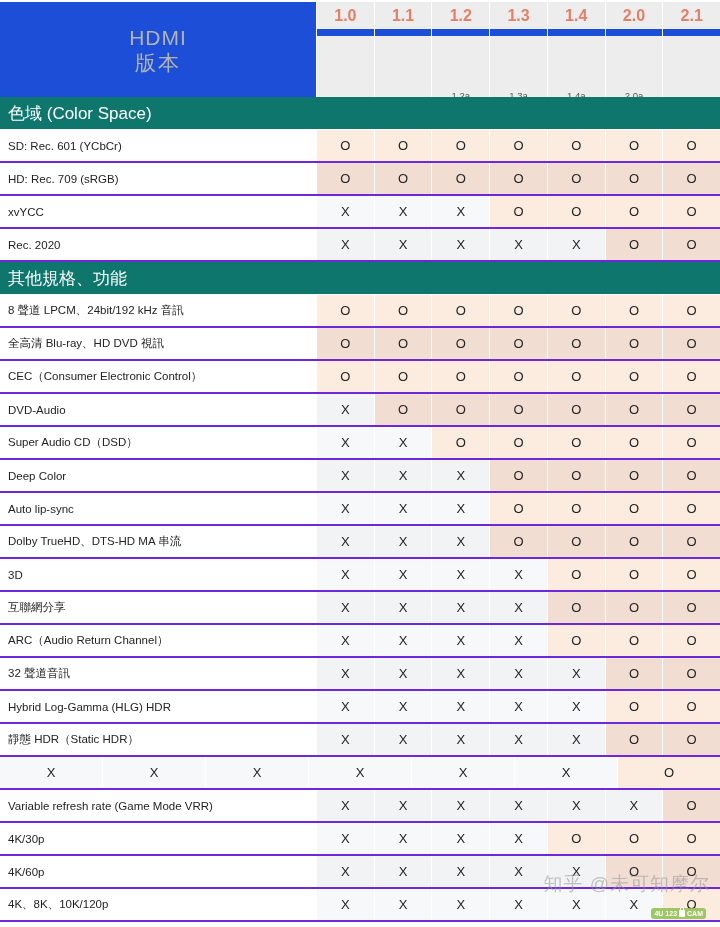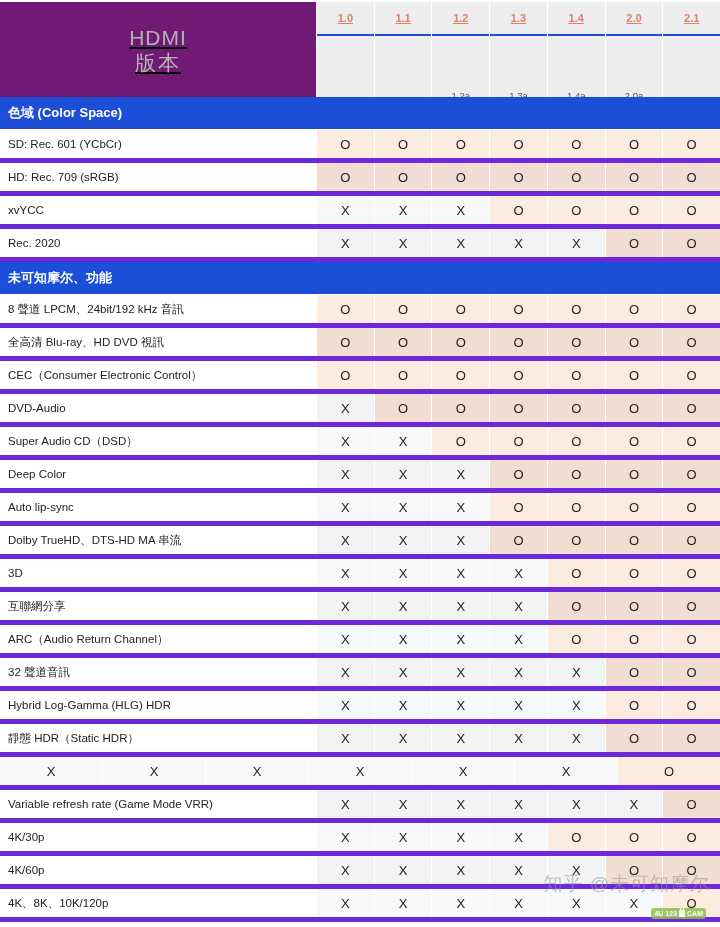--- a/index.html
+++ b/index.html
@@ -22,28 +22,27 @@
     display:flex;
     height:97px;
     flex:0 0 97px;
     background:#ededed;
     border-top:2px solid #ffffff;
     box-sizing:border-box;
   }
   .title-cell{
     width:317px;
     flex:0 0 317px;
-    background:#701a75;
+    background:#1d4ed8;
     display:flex;
     flex-direction:column;
     align-items:center;
     justify-content:center;
     border-right:1px solid #ffffff;
     box-sizing:border-box;
-    text-decoration:underline;
   }
   .title-line{
     color:#b4b4b4;
     font-size:21px;
     line-height:25px;
     letter-spacing:1px;
     font-weight:300;
     text-align:center;
   }
   .title-line.cn{font-size:21px;letter-spacing:2px;}
@@ -60,25 +59,24 @@
     border-right:1px solid #ffffff;
     box-sizing:border-box;
     background:#ededed;
   }
   .ver-col:last-child{border-right:none;}
   .ver-num{
     height:34px;
     flex:0 0 34px;
     display:flex;align-items:center;justify-content:center;
     color:#e2806a;
-    font-size:11px;
+    font-size:16px;
     font-weight:600;
-    border-bottom:2px solid #1d4ed8;
-    box-sizing:border-box;
-    text-decoration:underline;
+    border-bottom:7px solid #1d4ed8;
+    box-sizing:border-box;
   }
   .ver-sub{
     flex:1 1 auto;
     display:flex;
     flex-direction:column;
     align-items:center;
     justify-content:flex-start;
     padding-top:6px;
     box-sizing:border-box;
   }
@@ -88,38 +86,38 @@
     line-height:11.5px;
     color:#555555;
     text-align:center;
     margin-top:48px;
   }
 
   
   .section-row{
     height:33px;
     flex:0 0 33px;
-    background:#1d4ed8;
+    background:#0f766e;
     display:flex;
     align-items:center;
     padding-left:8px;
     color:#ffffff;
-    font-size:13px;
-    font-weight:700;
+    font-size:17px;
+    font-weight:400;
     box-sizing:border-box;
     border-bottom:1px solid #ffffff;
   }
 
   
   .drow{
     height:33px;
     flex:0 0 33px;
     display:flex;
     box-sizing:border-box;
-    border-bottom:5px solid #6d28d9;
+    border-bottom:2px solid #6d28d9;
   }
   .lbl{
     width:317px;
     flex:0 0 317px;
     display:flex;
     align-items:center;
     padding-left:8px;
     font-size:11.5px;
     color:#232323;
     background:#ffffff;
@@ -297,21 +295,21 @@
         <div class="cells">
           <div class="cell no alt">X</div>
           <div class="cell no alt">X</div>
           <div class="cell no alt">X</div>
           <div class="cell no alt">X</div>
           <div class="cell no alt">X</div>
           <div class="cell yes alt">O</div>
           <div class="cell yes alt">O</div>
         </div>
       </div>
-      <div class="section-row">未可知摩尔、功能</div>
+      <div class="section-row">其他規格、功能</div>
       <div class="drow">
         <div class="lbl">8 聲道 LPCM、24bit/192 kHz 音訊</div>
         <div class="cells">
           <div class="cell yes">O</div>
           <div class="cell yes">O</div>
           <div class="cell yes">O</div>
           <div class="cell yes">O</div>
           <div class="cell yes">O</div>
           <div class="cell yes">O</div>
           <div class="cell yes">O</div>

